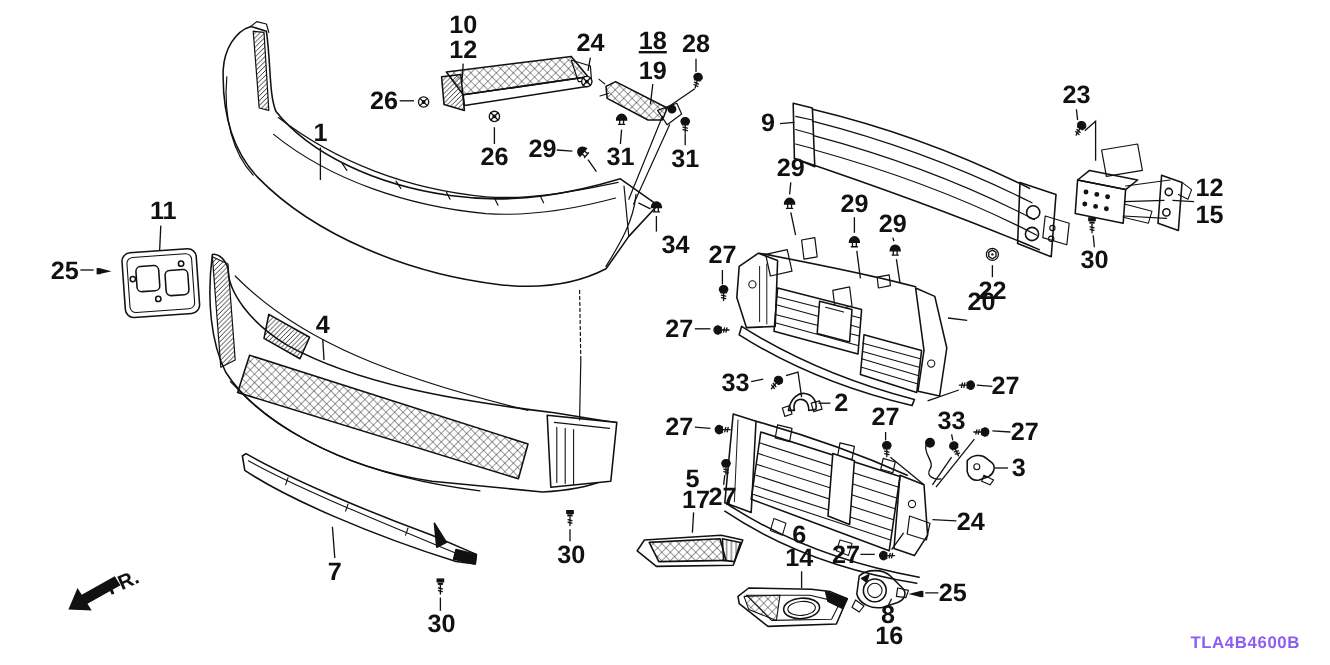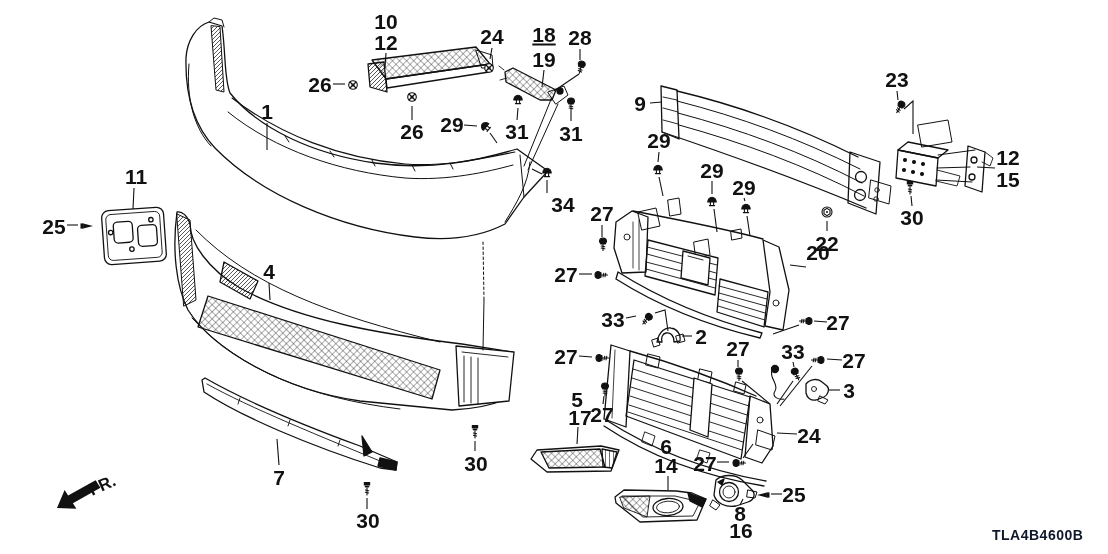--- a/index.html
+++ b/index.html
@@ -1,21 +1,21 @@
 <!DOCTYPE html>
 <html><head>
 <meta charset="utf-8">
 <style>
   html,body{margin:0;padding:0;background:#fff;}
   #stage{position:relative;width:1108px;height:554px;background:#fff;overflow:hidden;
          font-family:"Liberation Sans", sans-serif;}
   #art,#overlay{position:absolute;left:0;top:0;width:1108px;height:554px;}
   .callout{position:absolute;transform:translate(-50%,-50%);color:#111;
            font:bold 21px/1 "Liberation Sans",sans-serif;letter-spacing:0px;white-space:nowrap;}
-  #diagram-code{position:absolute;left:992px;top:527px;color:#0f172a;
+  #diagram-code{position:absolute;left:992px;top:527px;color:#8b5cf6;
                 font:bold 14px/1.2 "Liberation Sans",sans-serif;letter-spacing:.5px;}
 </style>
 </head>
 <body>
 
 <div id="stage">
 
   <svg id="art" viewBox="0 0 1108 554" fill="none" stroke="#111" stroke-width="1.3" stroke-linejoin="round" stroke-linecap="round">
     <defs>
       <pattern id="xh" width="5" height="5" patternUnits="userSpaceOnUse" patternTransform="rotate(45)">

